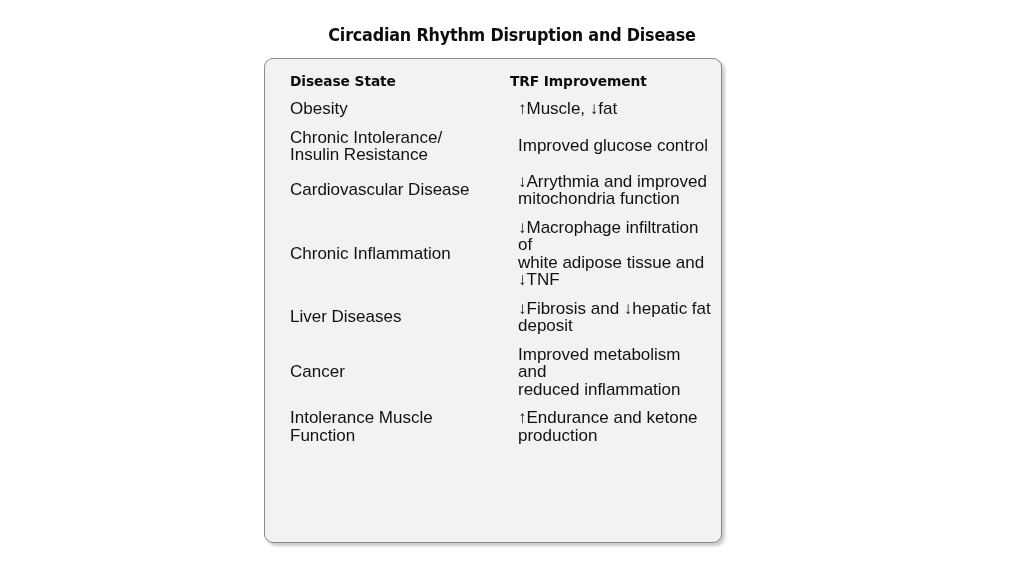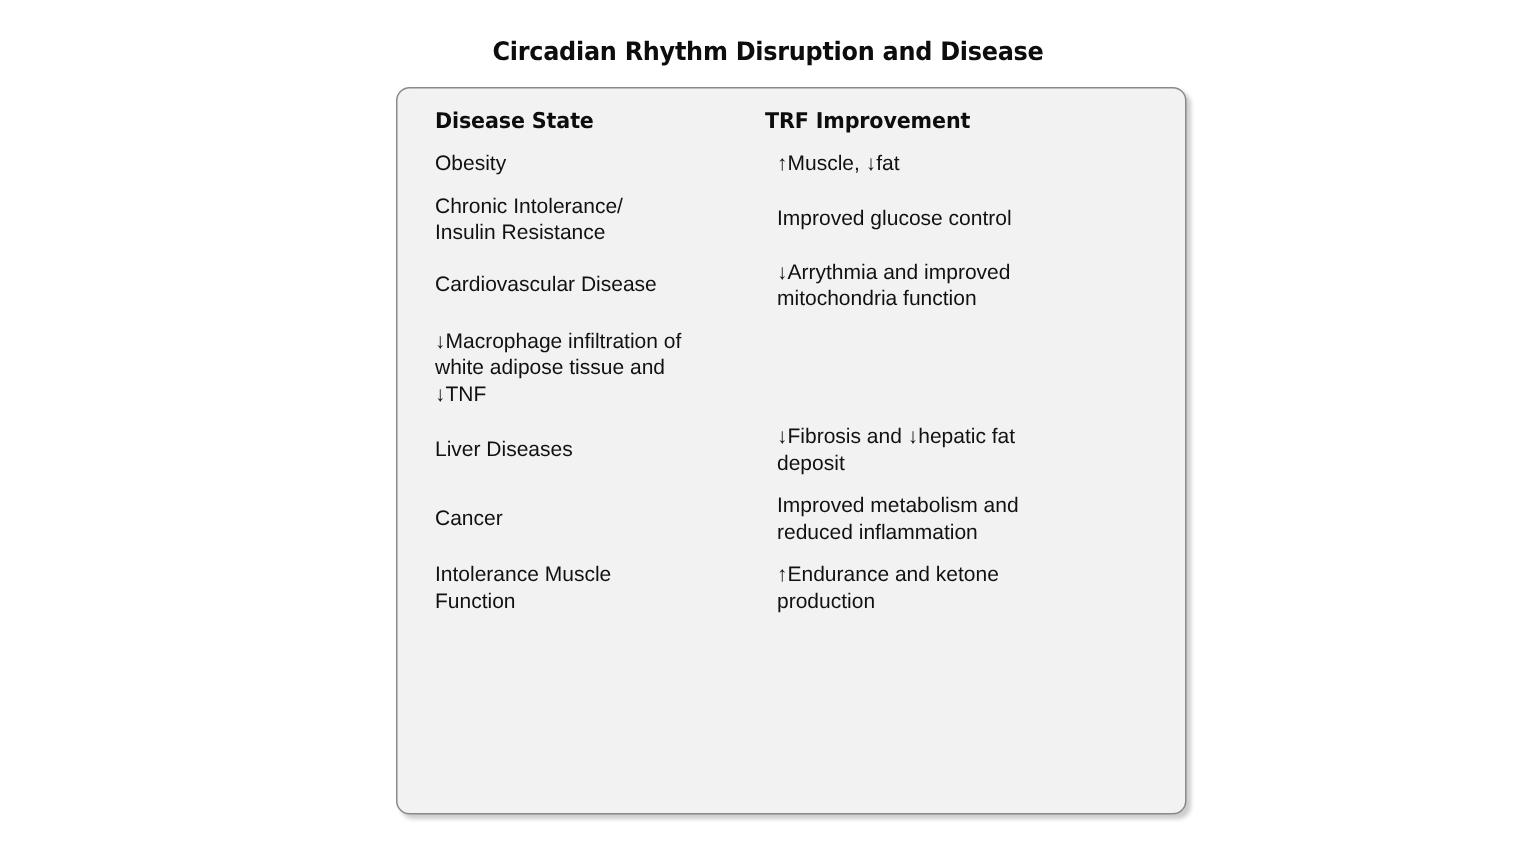--- a/index.html
+++ b/index.html
@@ -29,21 +29,21 @@
     letter-spacing: -0.2px;
     color: #0d0d0d;
     transform: scaleX(0.94);
     transform-origin: center top;
   }
 
   #table-panel {
     position: absolute;
     left: 264px;
     top: 58px;
-    width: 527px;
+    width: 458px;
     height: 485px;
     box-sizing: border-box;
     background: #f2f2f2;
     border: 1.4px solid #8a8a8a;
     border-radius: 9px;
     box-shadow: 3px 3px 3px rgba(0,0,0,0.20);
   }
 
   .table-grid {
     position: absolute;
@@ -73,21 +73,21 @@
   .table-row {
     display: flex;
     align-items: center;
     margin-top: 11px;
   }
   .table-row.r-tight { margin-top: 9px; }
 
   .cell-disease,
   .cell-improvement {
     font-family: "Liberation Sans", sans-serif;
-    font-size: 14px;
+    font-size: 17px;
     line-height: 17.5px;
     color: #111111;
   }
   .cell-disease { padding-right: 8px; }
   .cell-improvement { white-space: pre-line; }
 </style>
 </head>
 <body>
 
 <div id="figure-title">Circadian Rhythm Disruption and Disease</div>
@@ -111,20 +111,21 @@
       <div class="col-b cell-improvement">Improved glucose control</div>
     </div>
 
     <div class="table-row r-tight">
       <div class="col-a cell-disease">Cardiovascular Disease</div>
       <div class="col-b cell-improvement">↓Arrythmia and improved
 mitochondria function</div>
     </div>
 
     <div class="table-row">
+      <div class="col-a cell-disease">Chronic Inflammation</div>
       <div class="col-b cell-improvement">↓Macrophage infiltration of
 white adipose tissue and
 ↓TNF</div>
     </div>
 
     <div class="table-row">
       <div class="col-a cell-disease">Liver Diseases</div>
       <div class="col-b cell-improvement">↓Fibrosis and ↓hepatic fat
 deposit</div>
     </div>

